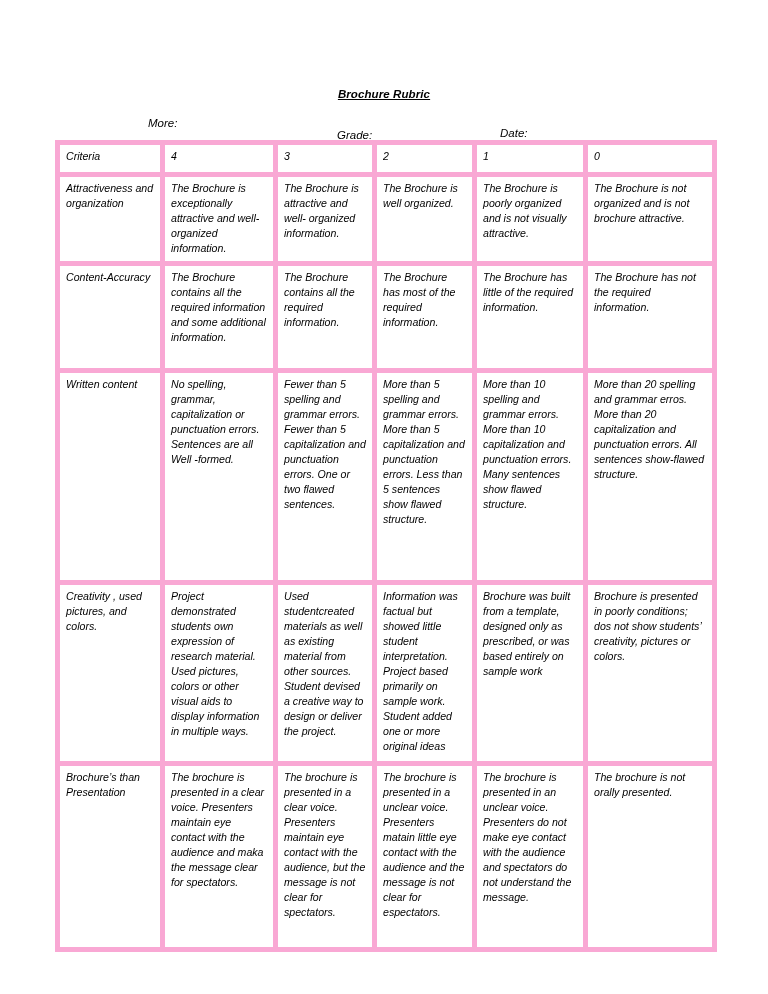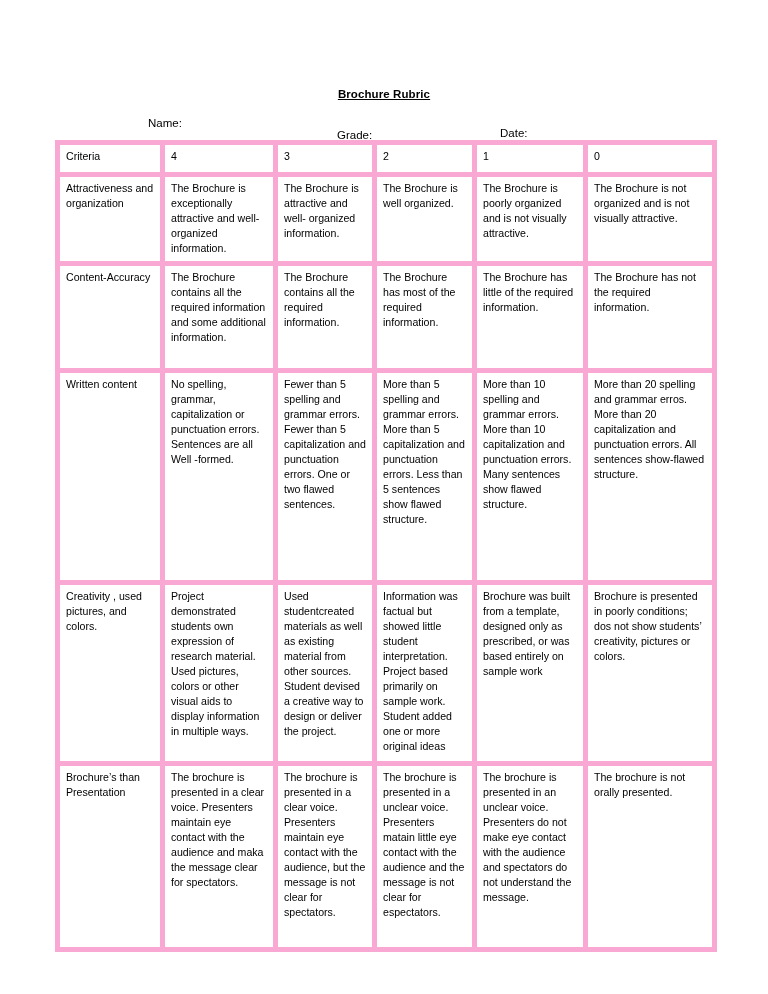--- a/index.html
+++ b/index.html
@@ -16,20 +16,21 @@
     position: relative;
     overflow: hidden;
   }
   .page {
     position: absolute;
     left: 0;
     top: 0;
     width: 768px;
     height: 994px;
     background: #ffffff;
+    font-style: italic;
   }
   .doc-title {
     position: absolute;
     left: 0;
     top: 88px;
     width: 768px;
     text-align: center;
     font-size: 11.5px;
     font-weight: bold;
     text-decoration: underline;
@@ -92,21 +93,21 @@
   td.body-cell { white-space: pre-line; }
 </style>
 </head>
 <body>
 
 <div class="page">
 
   <div class="doc-title">Brochure Rubric</div>
 
   <div class="meta-row">
-    <span class="meta-name">Name:</span>
+    <span class="meta-name">More:</span>
     <span class="meta-grade">Grade:</span>
     <span class="meta-date">Date:</span>
   </div>
 
   <table class="rubric">
     <colgroup>
       <col class="c-crit">
         <col class="c-4">
         <col class="c-3">
       <col class="c-2">
@@ -123,21 +124,21 @@
         <td class="col-zero">0</td>
       </tr>
     </thead>
     <tbody>
       <tr class="r-attract">
         <td class="crit-cell">Attractiveness and organization</td>
         <td class="body-cell">The Brochure is exceptionally attractive and well-organized information.</td>
         <td class="body-cell">The Brochure is attractive and well- organized information.</td>
         <td class="body-cell">The Brochure is well organized.</td>
         <td class="body-cell">The Brochure is poorly organized and is not visually attractive.</td>
-        <td class="body-cell col-zero">The Brochure is not organized and is not visually attractive.</td>
+        <td class="body-cell col-zero">The Brochure is not organized and is not brochure attractive.</td>
       </tr>
       <tr class="r-content">
         <td class="crit-cell">Content-Accuracy</td>
         <td class="body-cell">The Brochure contains all the required information and some additional information.</td>
         <td class="body-cell">The Brochure contains all the required information.</td>
         <td class="body-cell">The Brochure has most of the required information.</td>
         <td class="body-cell">The Brochure has little of the required information.</td>
         <td class="body-cell col-zero">The Brochure has not the required information.</td>
       </tr>
       <tr class="r-written">

